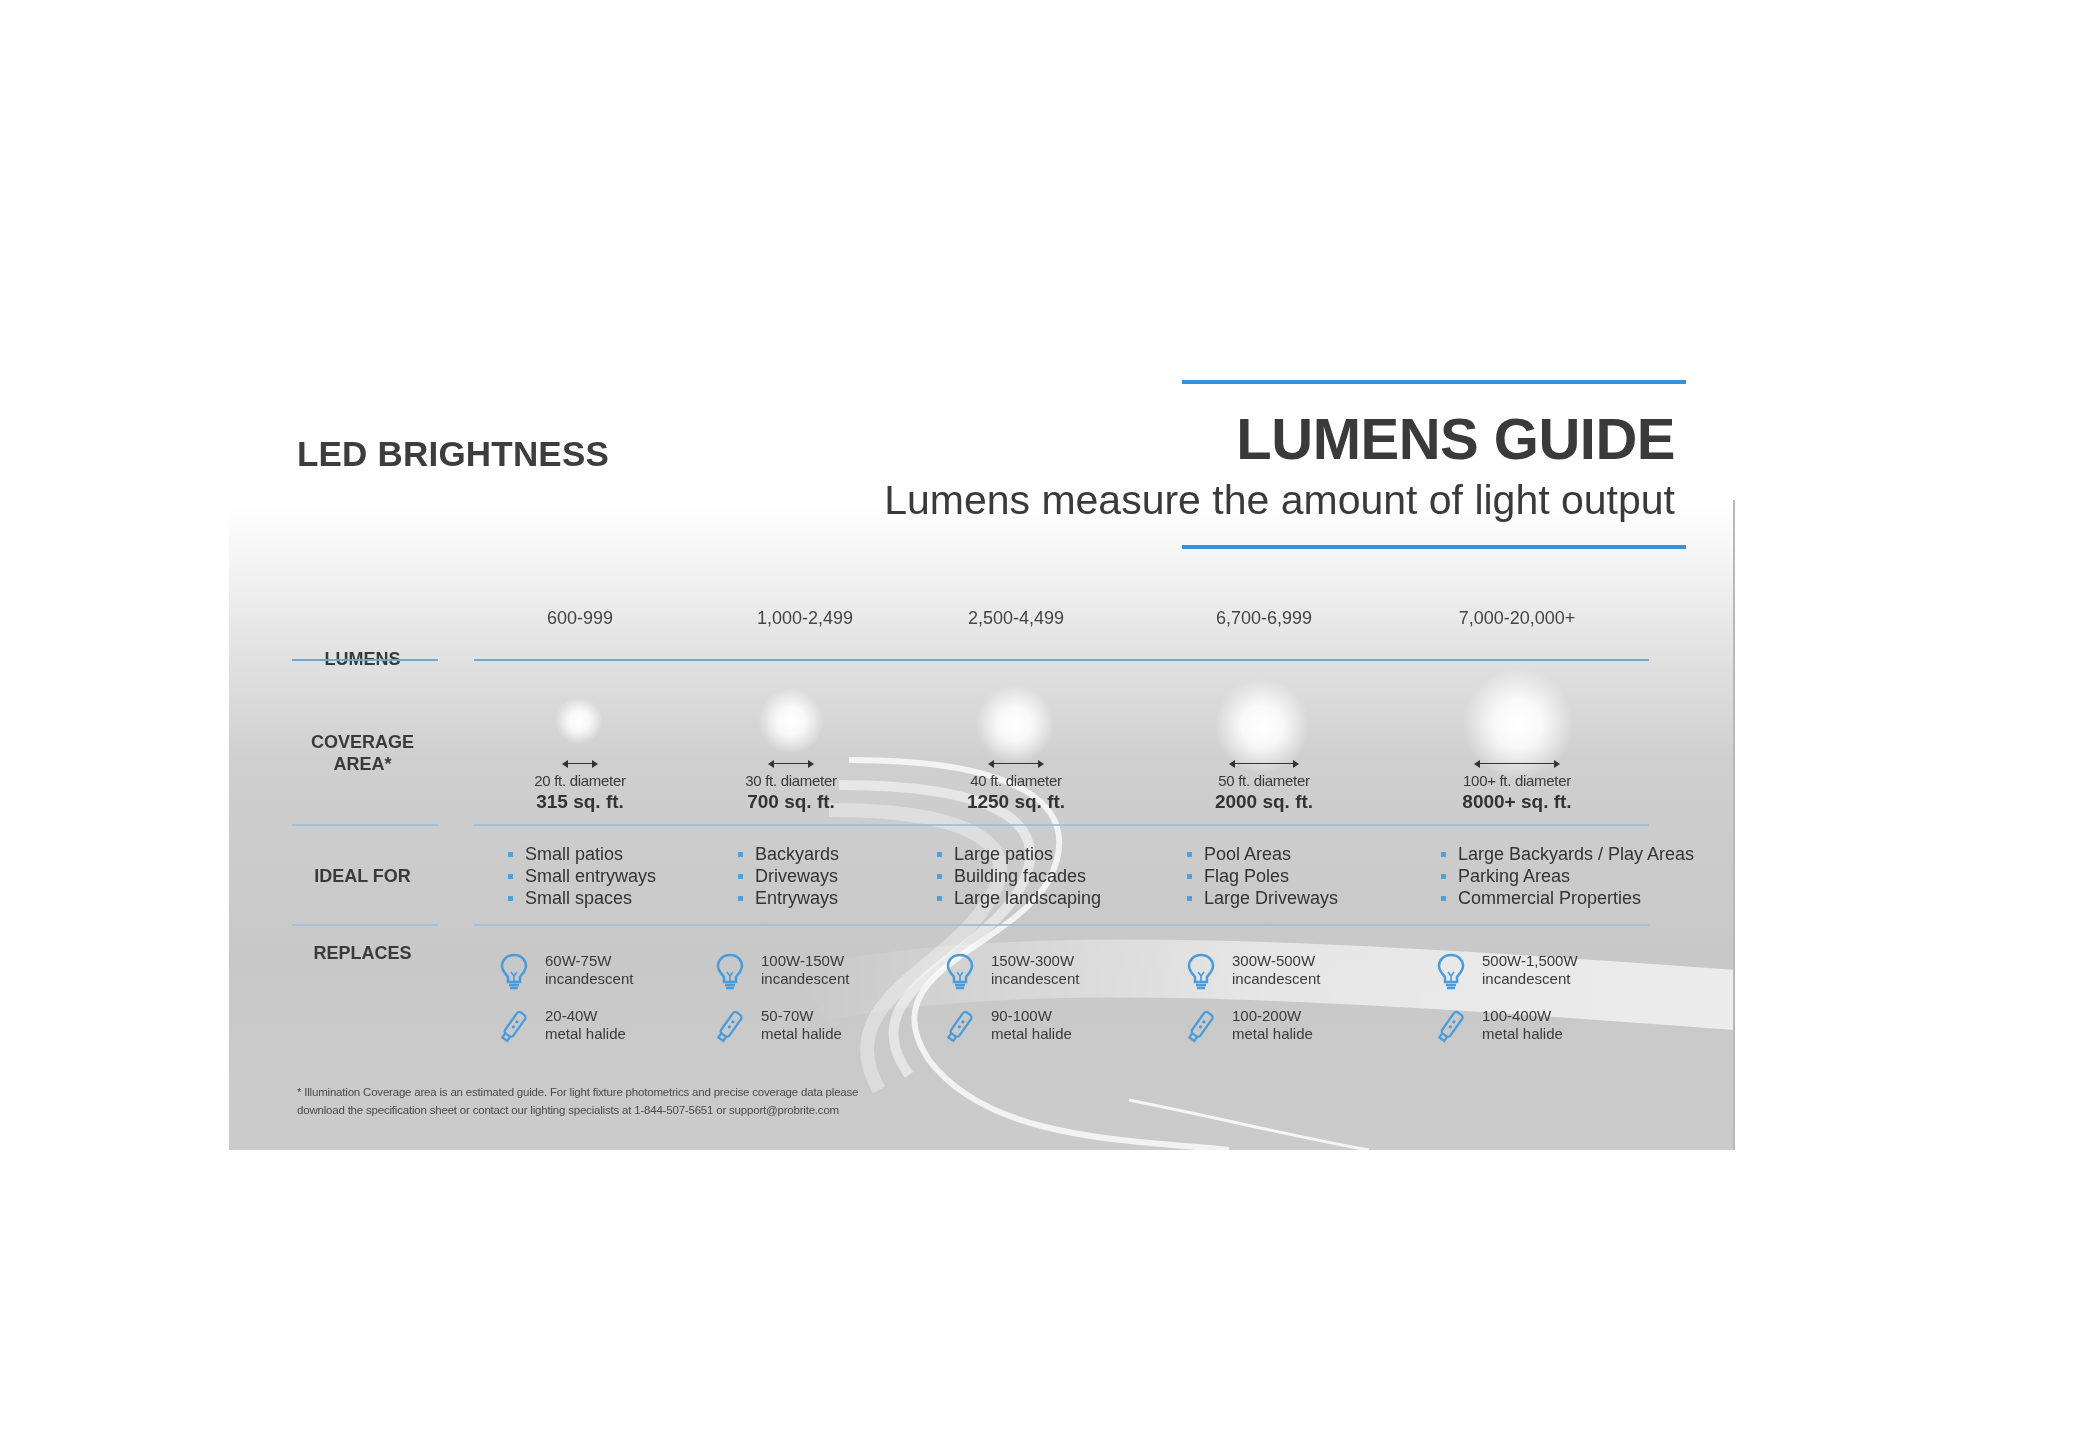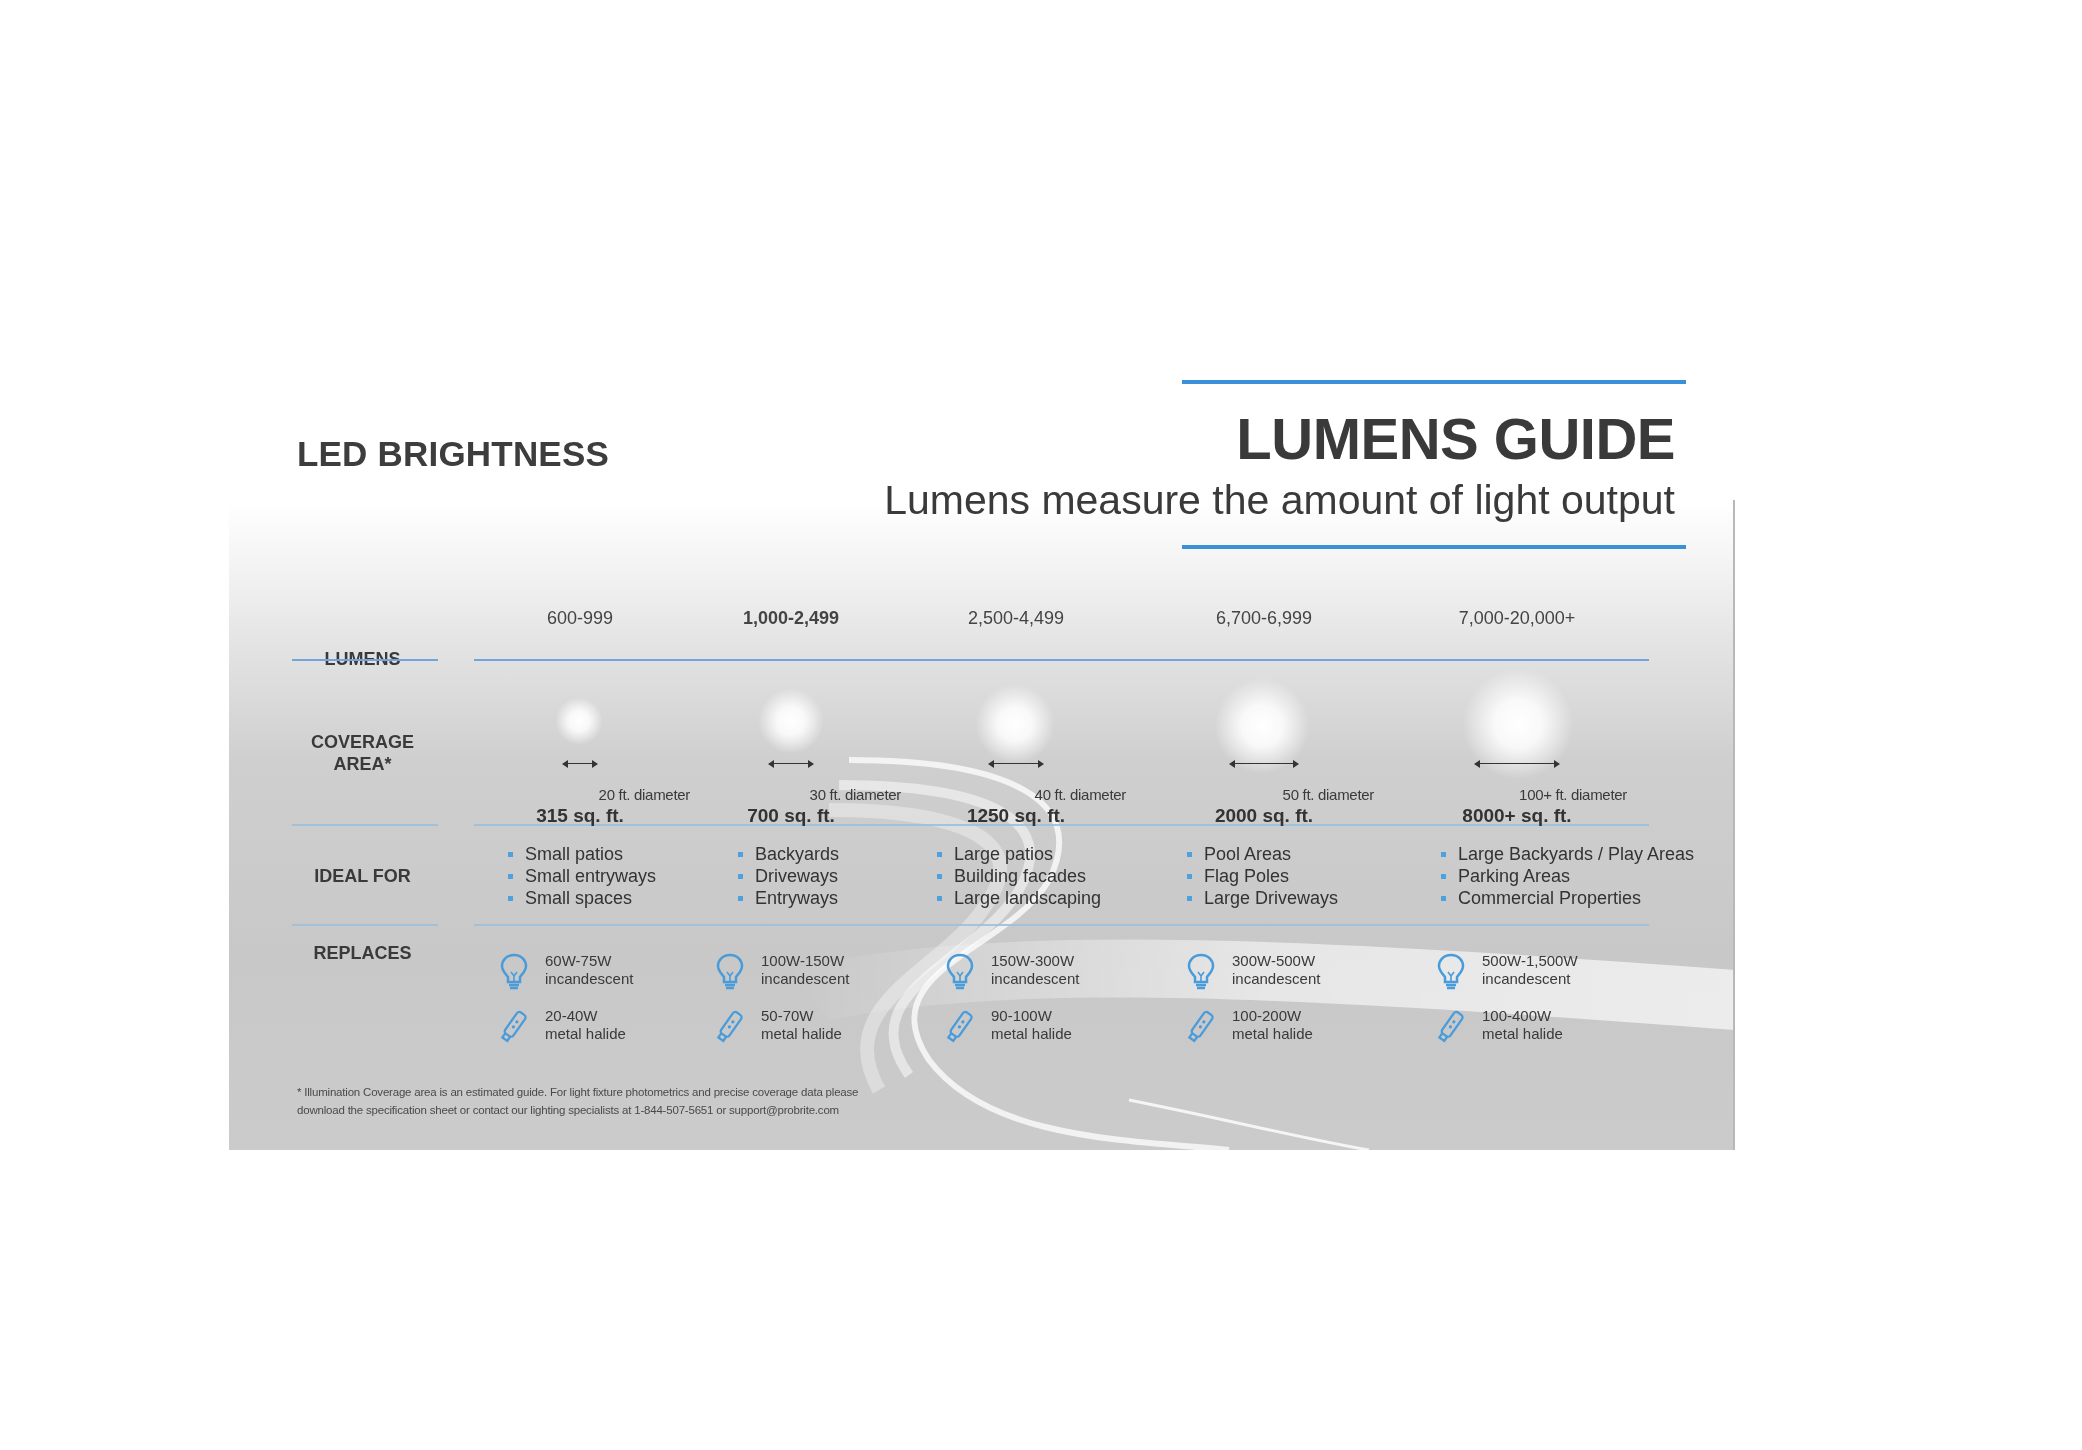--- a/index.html
+++ b/index.html
@@ -54,21 +54,21 @@
     background: radial-gradient(circle, #ffffff 0%, rgba(255,255,255,0.85) 30%, rgba(255,255,255,0) 70%);
   }
   .arrow { position: relative; margin: 0 auto; height: 8px; }
   .arrow .shaft { position: absolute; left: 4px; right: 4px; top: 3px; height: 1px; background: #333; }
   .arrow .hl, .arrow .hr {
     position: absolute; top: 0; width: 0; height: 0;
     border-top: 4px solid transparent; border-bottom: 4px solid transparent;
   }
   .arrow .hl { left: 0; border-right: 6px solid #333; }
   .arrow .hr { right: 0; border-left: 6px solid #333; }
-  .diam { font-size: 15px; color: #3a3a3a; margin-top: 18px; letter-spacing: -0.3px; text-align: right; }
+  .diam { font-size: 15px; color: #3a3a3a; margin-top: 4px; letter-spacing: -0.3px; }
   .area { font-size: 19px; font-weight: 700; color: #333; margin-top: 2px; }
 
   .ideal-list { position: absolute; list-style: none; }
   .ideal-list li {
     font-size: 18px; line-height: 22px; color: #333; display: flex; align-items: center;
   }
   .bullet { width: 5px; height: 5px; background: #4ea1df; margin-right: 12px; flex: none; }
 
   .repl { position: absolute; width: 200px; }
   .repl-item { display: flex; align-items: flex-start; height: 55px; }
@@ -121,21 +121,21 @@
   <div class="row-label" style="top:942px;">REPLACES</div>
 
   <div class="hline" style="left:292px; top:659px; width:146px;"></div>
   <div class="hline" style="left:474px; top:659px; width:1175px;"></div>
   <div class="hline faint" style="left:292px; top:824px; width:146px;"></div>
   <div class="hline faint" style="left:474px; top:824px; width:1175px;"></div>
   <div class="hline faint" style="left:292px; top:924px; width:146px;"></div>
   <div class="hline faint" style="left:474px; top:924px; width:1175px;"></div>
 
   <div class="col lumen-val" style="left:470px; top:608px;">600-999</div>
-  <div class="col lumen-val" style="left:681px; top:608px;font-weight:bold;">1,000-2,499</div>
+  <div class="col lumen-val" style="left:695px; top:608px;">1,000-2,499</div>
   <div class="col lumen-val" style="left:906px; top:608px;">2,500-4,499</div>
   <div class="col lumen-val" style="left:1154px; top:608px;">6,700-6,999</div>
   <div class="col lumen-val" style="left:1407px; top:608px;">7,000-20,000+</div>
 
   <div class="spot" style="left:555px; top:697px; width:48px; height:48px;"></div>
   <div class="spot" style="left:758px; top:688px; width:66px; height:66px;"></div>
   <div class="spot" style="left:975px; top:684px; width:80px; height:80px;"></div>
   <div class="spot" style="left:1214px; top:678px; width:96px; height:96px;"></div>
   <div class="spot" style="left:1462px; top:668px; width:112px; height:112px;"></div>
 

